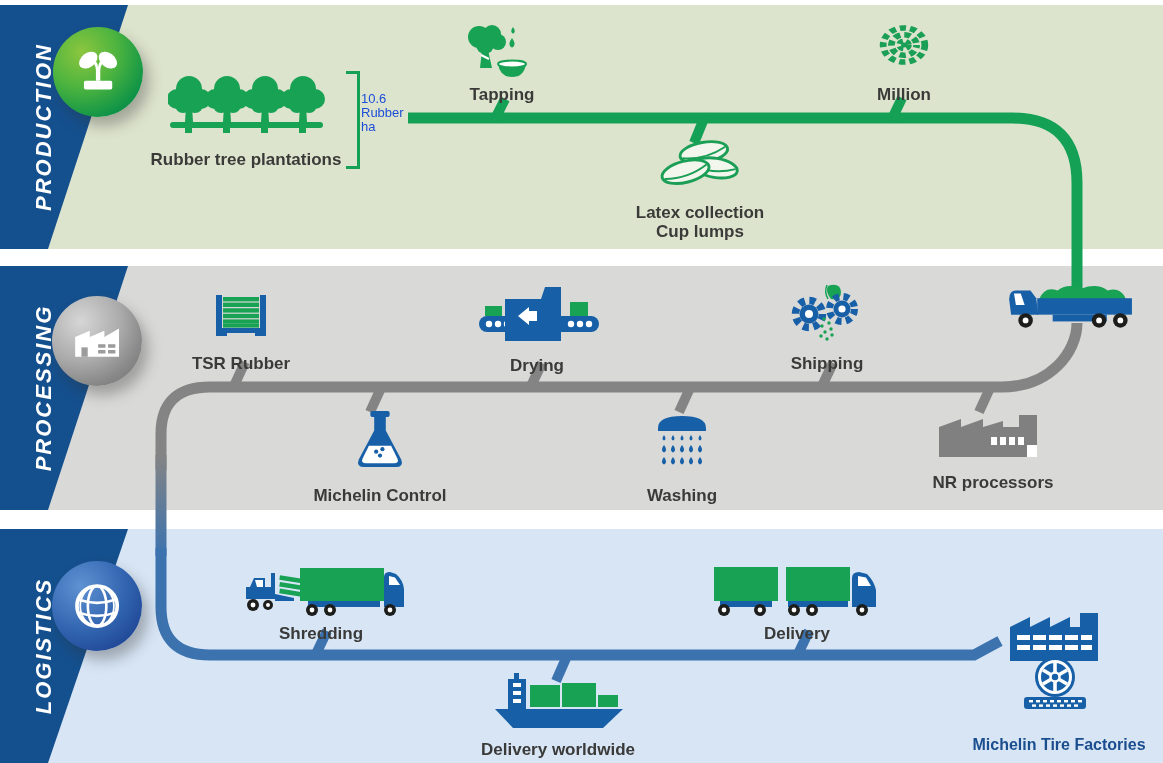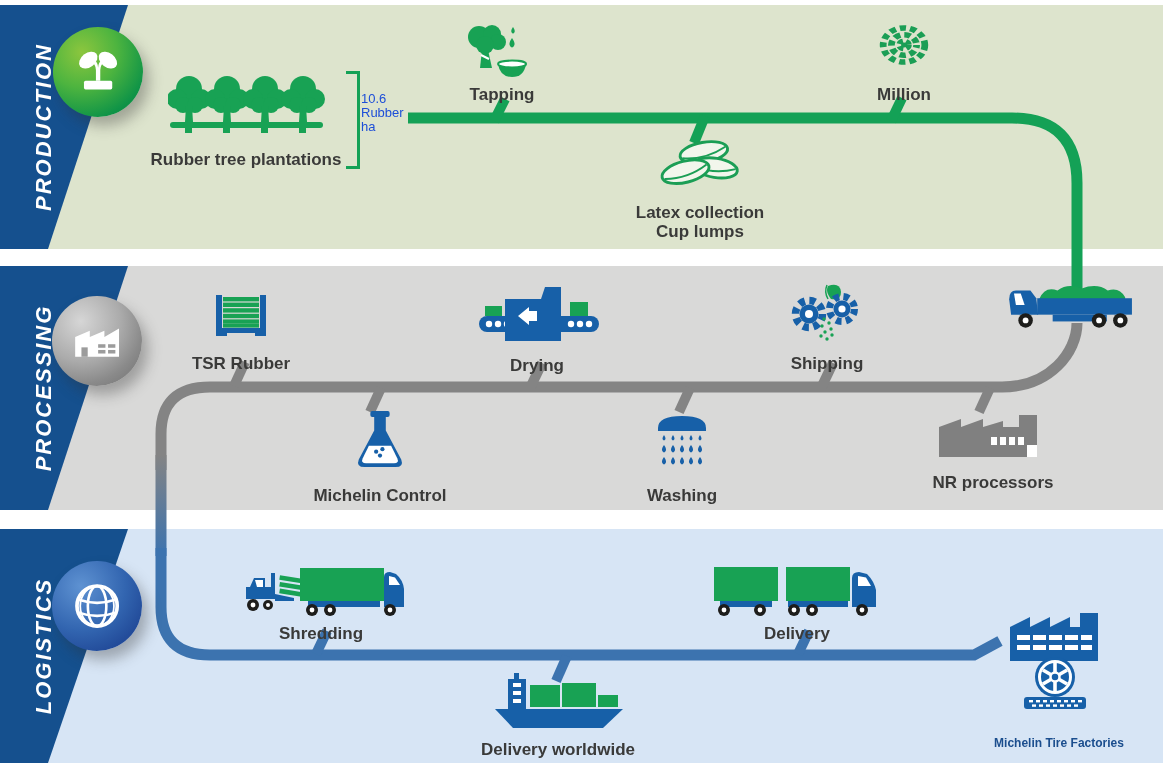--- a/index.html
+++ b/index.html
@@ -18,21 +18,21 @@
           box-shadow:6px 9px 14px rgba(50,50,50,.35);display:flex;align-items:center;justify-content:center;}
   #sphere-production{left:53px;top:27px;background:radial-gradient(circle at 32% 28%,#8cc63e 0%,#4db43f 40%,#109447 75%,#007a3d 100%);}
   #sphere-processing{left:52px;top:296px;background:radial-gradient(circle at 32% 28%,#d6d6d6 0%,#ababab 45%,#8a8a8a 70%,#6d6d6d 100%);}
   #sphere-logistics{left:52px;top:561px;background:radial-gradient(circle at 32% 28%,#5e92d2 0%,#3265b0 50%,#1b3f8f 90%);}
   .sphere svg{width:58%;height:58%;}
   .icon{position:absolute;z-index:2;}
   .icon svg{width:100%;height:100%;display:block;}
   #flow{position:absolute;left:0;top:0;z-index:1;}
   .lbl{position:absolute;transform:translateX(-50%);font-weight:bold;font-size:17px;color:#3a3a39;
        white-space:nowrap;z-index:3;margin-top:11px;}
-  .lbl-blue{color:#1b4e8e;font-size:12px;}
+  .lbl-blue{color:#1b4e8e;font-size:16px;}
   .area-note{position:absolute;left:361px;top:92px;color:#1d4ed8;font-weight:normal;font-size:13px;
        line-height:14px;z-index:3;}
   .bracket{position:absolute;left:346px;top:71px;width:11px;height:92px;z-index:2;
        border-top:3px solid #14a156;border-right:3px solid #14a156;border-bottom:3px solid #14a156;}
 </style>
 </head>
 <body>
 
 <div id="canvas">
 

